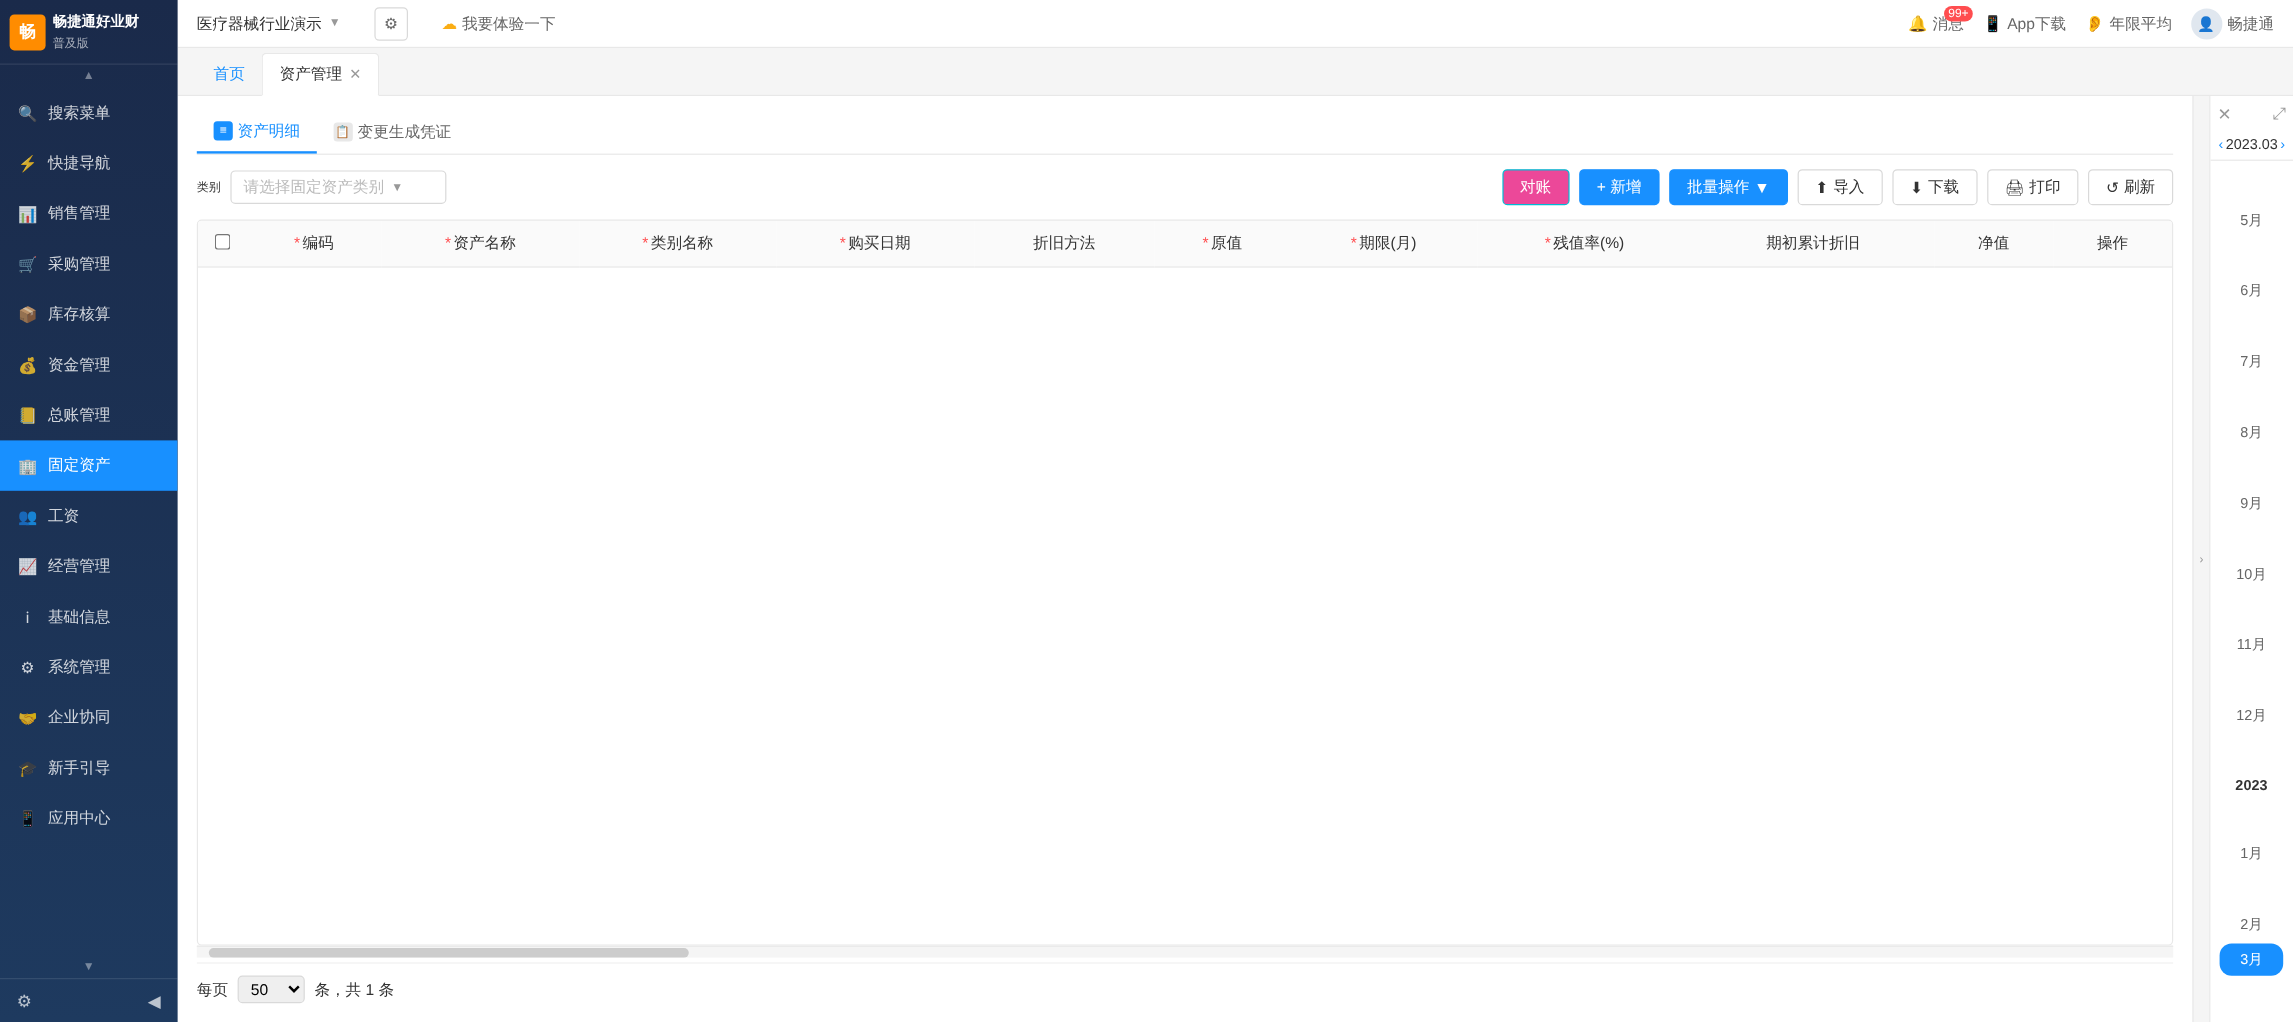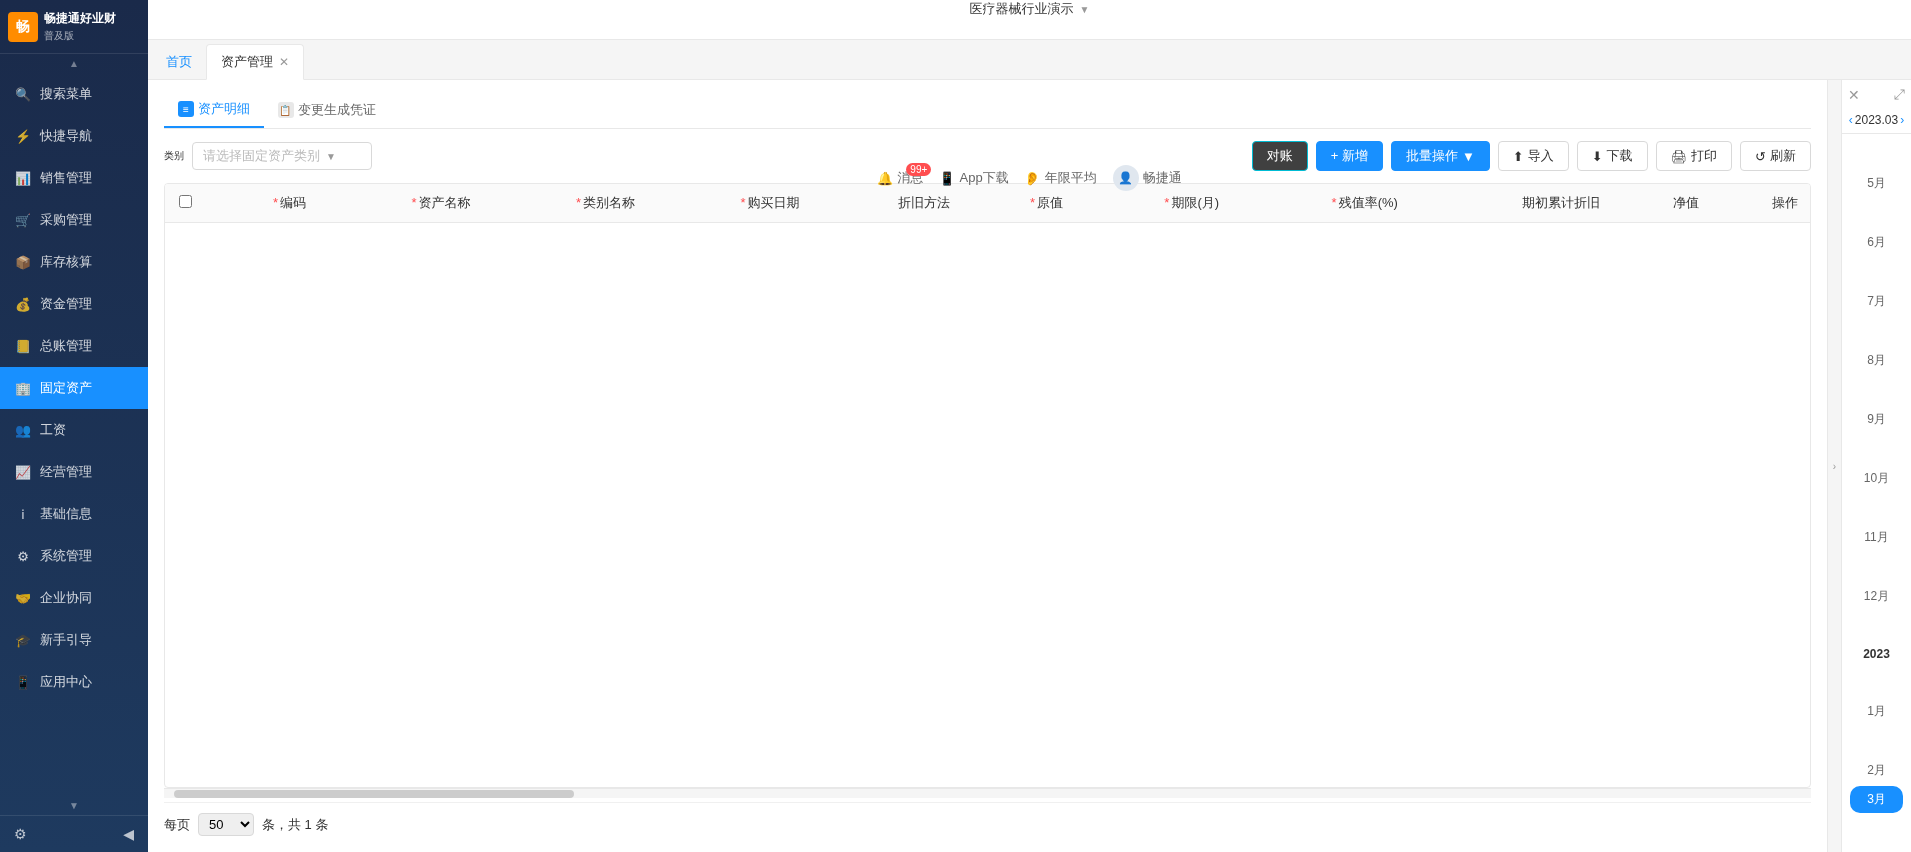--- a/index.html
+++ b/index.html
@@ -23,34 +23,34 @@
     .nav-item-icon { width: 18px; height: 18px; display: flex; align-items: center; justify-content: center; flex-shrink: 0; }
     .nav-item-label { font-size: 13px; }
 
     .sidebar-bottom { border-top: 1px solid rgba(255,255,255,0.1); display: flex; align-items: center; justify-content: space-between; padding: 10px 14px; }
     .sidebar-bottom-icon { color: rgba(255,255,255,0.7); cursor: pointer; font-size: 14px; }
 
     
     .main-area { flex: 1; display: flex; flex-direction: column; overflow: hidden; }
 
     
-    .topbar { height: 40px; background: #fff; border-bottom: 1px solid #e8e8e8; display: flex; align-items: center; padding: 0 16px; gap: 28px; flex-shrink: 0; flex-direction: column; }
+    .topbar { height: 40px; background: #fff; border-bottom: 1px solid #e8e8e8; display: flex; align-items: center; padding: 0 16px; gap: 28px; flex-shrink: 0; }
     .topbar-company { display: flex; align-items: center; gap: 6px; font-size: 13px; color: #333; cursor: pointer; }
     .topbar-company-arrow { color: #999; font-size: 10px; }
     .topbar-settings { width: 28px; height: 28px; border: 1px solid #d9d9d9; border-radius: 4px; display: flex; align-items: center; justify-content: center; cursor: pointer; color: #666; }
     .topbar-trial { display: flex; align-items: center; gap: 4px; color: #666; font-size: 13px; cursor: pointer; }
     .topbar-trial-icon { color: #faad14; }
     .topbar-spacer { flex: 1; }
     .topbar-actions { display: flex; align-items: center; gap: 16px; }
     .topbar-action-item { display: flex; align-items: center; gap: 4px; color: #666; font-size: 13px; cursor: pointer; position: relative; }
     .badge { background: #ff4d4f; color: #fff; font-size: 10px; padding: 1px 4px; border-radius: 8px; position: absolute; top: -6px; right: -8px; }
     .topbar-avatar { width: 26px; height: 26px; background: #e0e7ef; border-radius: 50%; display: flex; align-items: center; justify-content: center; color: #666; font-size: 12px; }
 
     
-    .page-tabs { height: 40px; background: #f5f5f5; border-bottom: 1px solid #e8e8e8; display: flex; align-items: flex-end; padding-left: 4px; flex-shrink: 0; }
+    .page-tabs { height: 40px; background: #f5f5f5; border-bottom: 1px solid #e8e8e8; display: flex; align-items: flex-end; padding-left: 16px; flex-shrink: 0; }
     .page-tab { padding: 8px 14px; font-size: 13px; cursor: pointer; color: #666; border-top-left-radius: 4px; border-top-right-radius: 4px; }
     .page-tab.active { background: #fff; color: #333; border: 1px solid #e8e8e8; border-bottom: 1px solid #fff; margin-bottom: -1px; display: flex; align-items: center; gap: 6px; }
     .page-tab.home { color: #1890ff; }
     .tab-close { color: #999; font-size: 12px; cursor: pointer; }
 
     
     .content-area { flex: 1; background: #fff; overflow: hidden; display: flex; }
 
     
     .main-content { flex: 1; display: flex; flex-direction: column; overflow: hidden; padding: 12px 16px; }
@@ -67,29 +67,29 @@
     .toolbar { display: flex; align-items: center; gap: 8px; margin-bottom: 12px; }
     .toolbar-left { display: flex; align-items: center; gap: 8px; flex: 1; }
     .toolbar-right { display: flex; align-items: center; gap: 8px; }
 
     .filter-label { font-size: 10px; color: #333; }
     .filter-select { display: flex; align-items: center; gap: 6px; border: 1px solid #d9d9d9; border-radius: 4px; padding: 4px 10px; font-size: 13px; color: #999; cursor: pointer; background: #fff; min-width: 180px; }
     .filter-arrow { color: #999; font-size: 10px; }
 
     .btn { padding: 5px 14px; border-radius: 4px; font-size: 13px; cursor: pointer; border: 1px solid transparent; display: flex; align-items: center; gap: 4px; white-space: nowrap; }
     .btn-primary { background: #1890ff; color: #fff; border-color: #1890ff; }
-    .btn-teal { background: #404040; color: #fff; border-color: #00bcd4; }
+    .btn-teal { background: #ec4899; color: #fff; border-color: #00bcd4; }
     .btn-outline { background: #fff; color: #333; border-color: #d9d9d9; }
     .btn-dropdown { background: #1890ff; color: #fff; border-color: #1890ff; }
 
     
     .table-wrapper { flex: 1; overflow: auto; border: 1px solid #e8e8e8; border-radius: 4px; }
     table { width: 100%; border-collapse: collapse; font-size: 13px; }
     thead tr { background: #fafafa; }
-    th { padding: 10px 12px; text-align: right; font-weight: 500; color: #333; border-bottom: 1px solid #e8e8e8; white-space: nowrap; }
+    th { padding: 10px 12px; text-align: center; font-weight: 500; color: #333; border-bottom: 1px solid #e8e8e8; white-space: nowrap; }
     td { padding: 9px 12px; border-bottom: 1px solid #f0f0f0; color: #333; white-space: nowrap; }
     .required-mark { color: #ff4d4f; margin-right: 2px; }
     .checkbox-cell { width: 40px; text-align: center; }
     .subtotal-row td { background: #e6f7ff; color: #333; }
     .subtotal-row td:first-child { }
 
     .action-btns { display: flex; align-items: center; gap: 6px; }
     .action-btn { width: 24px; height: 24px; display: flex; align-items: center; justify-content: center; cursor: pointer; color: #666; border-radius: 3px; }
 
     

